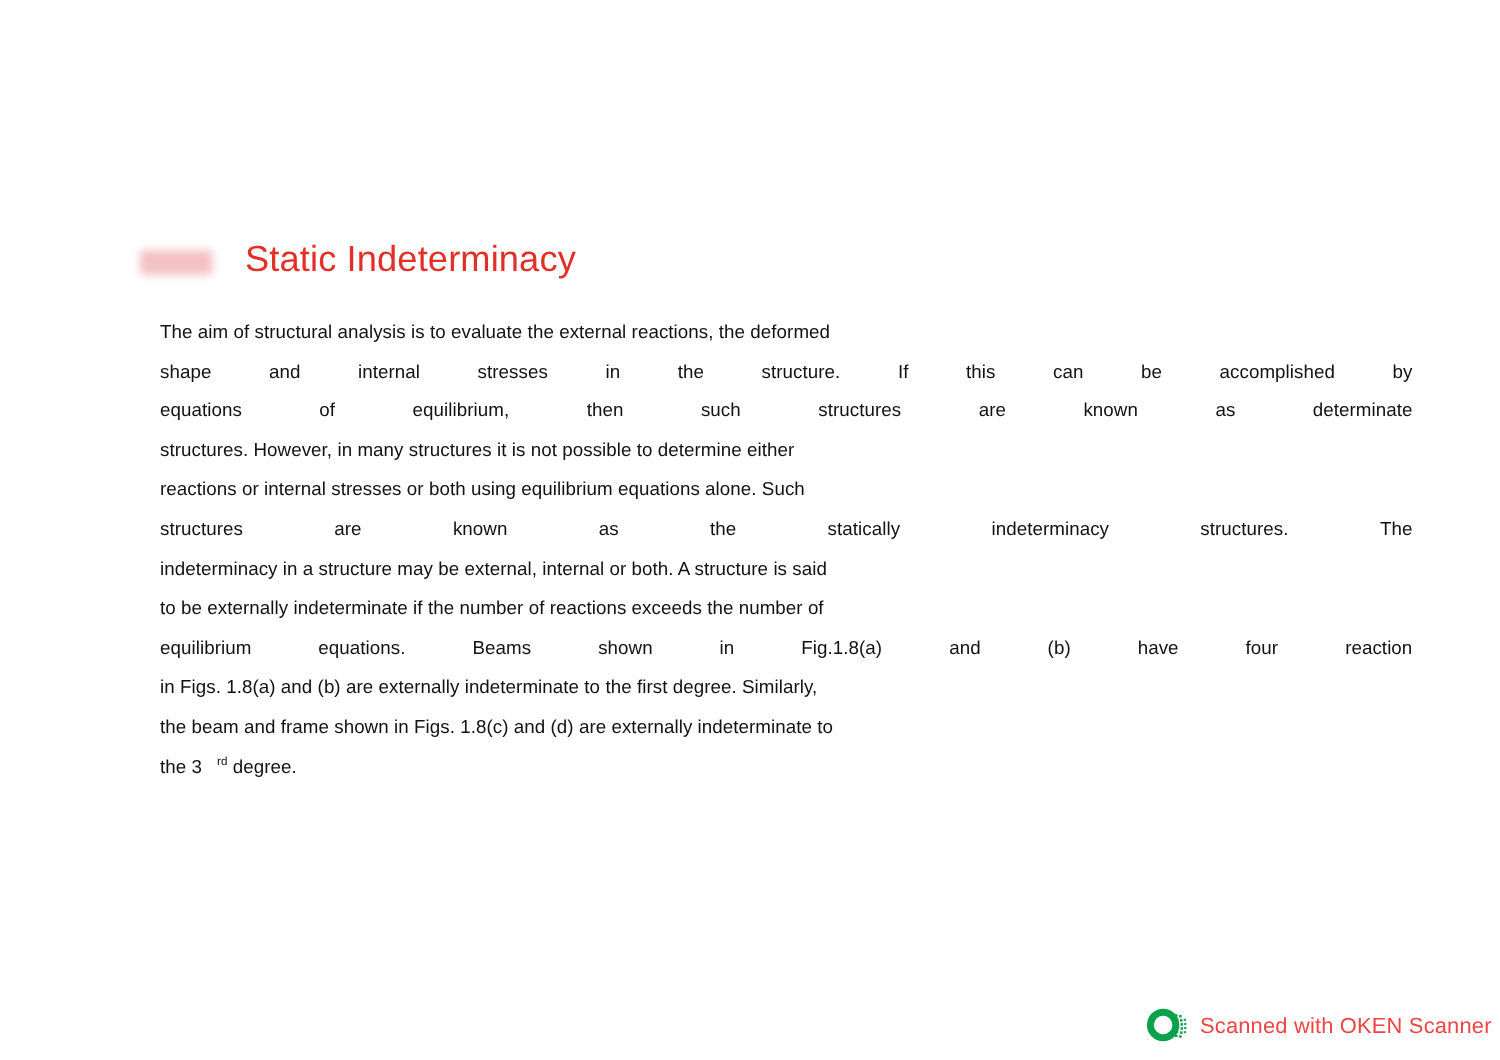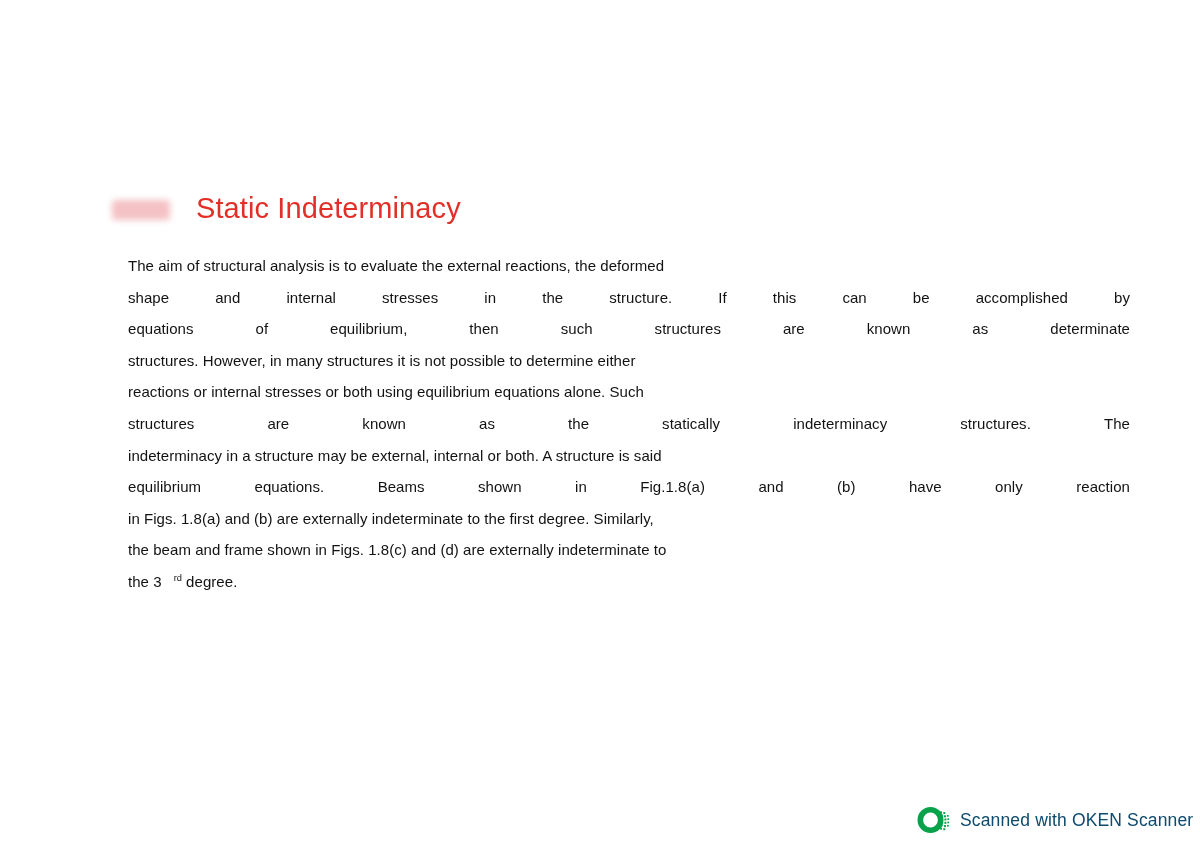--- a/index.html
+++ b/index.html
@@ -106,21 +106,21 @@
   .oken-logo {
     width: 34px;
     height: 34px;
     display: block;
     flex: none;
   }
 
   .watermark-label {
     font-size: 17.5px;
     line-height: 20px;
-    color: #0c4a6e;
+    color: #ef4444;
     letter-spacing: 0.15px;
     white-space: nowrap;
   }
 </style>
 </head>
 <body>
 
 <div id="page">
 
   <div class="heading-row">
@@ -180,32 +180,35 @@
       <span>statically</span>
       <span>indeterminacy</span>
       <span>structures.</span>
       <span>The</span>
     </div>
 
     <div class="copy-line">
       <span>indeterminacy in a structure may be external, internal or both. A structure is said</span>
     </div>
 
+    <div class="copy-line">
+      <span>to be externally indeterminate if the number of reactions exceeds the number of</span>
+    </div>
 
     <div class="copy-line justify">
       <span>equilibrium</span>
       <span>equations.</span>
       <span>Beams</span>
       <span>shown</span>
       <span>in</span>
       <span>Fig.1.8(a)</span>
       <span>and</span>
       <span>(b)</span>
       <span>have</span>
-      <span>only</span>
+      <span>four</span>
       <span>reaction</span>
     </div>
 
 
     <div class="copy-line">
       <span>in Figs. 1.8(a) and (b) are externally indeterminate to the first degree. Similarly,</span>
     </div>
 
     <div class="copy-line">
       <span>the beam and frame shown in Figs. 1.8(c) and (d) are externally indeterminate to</span>

